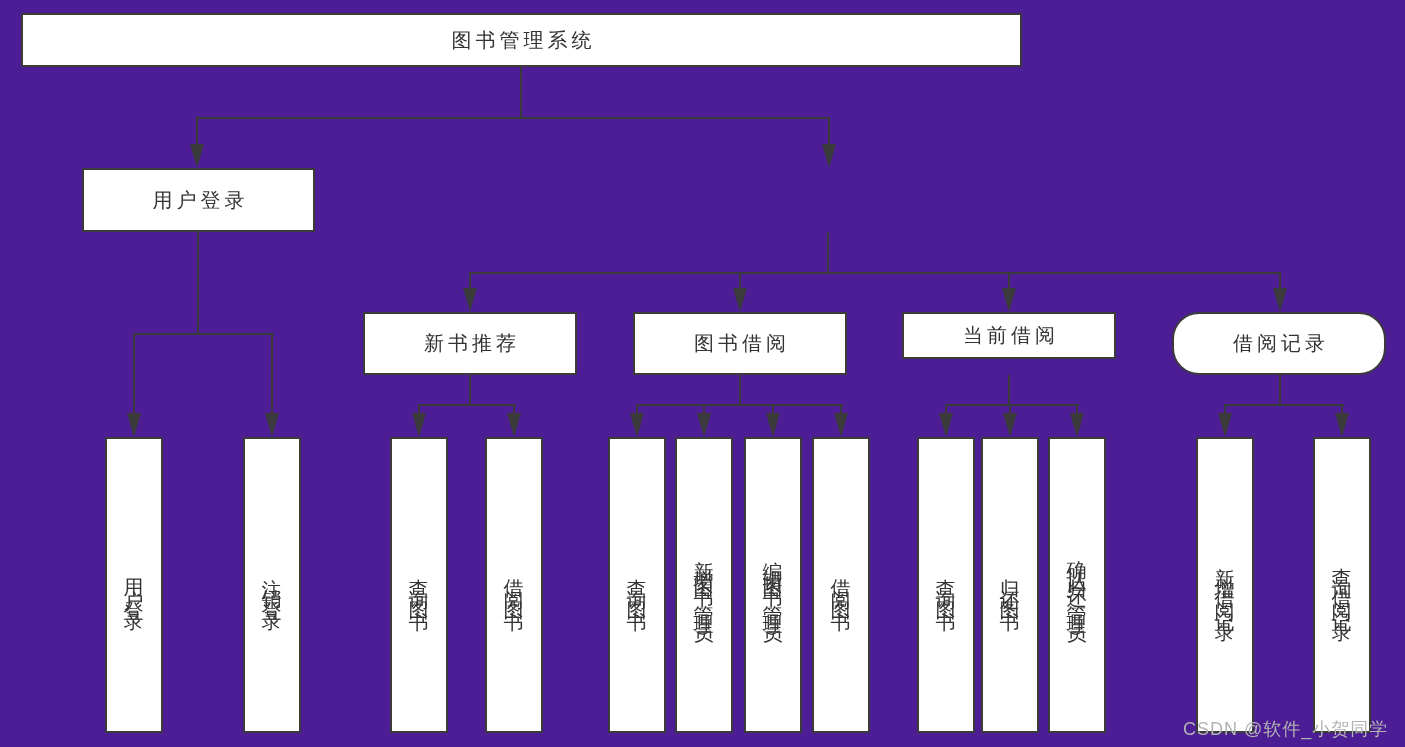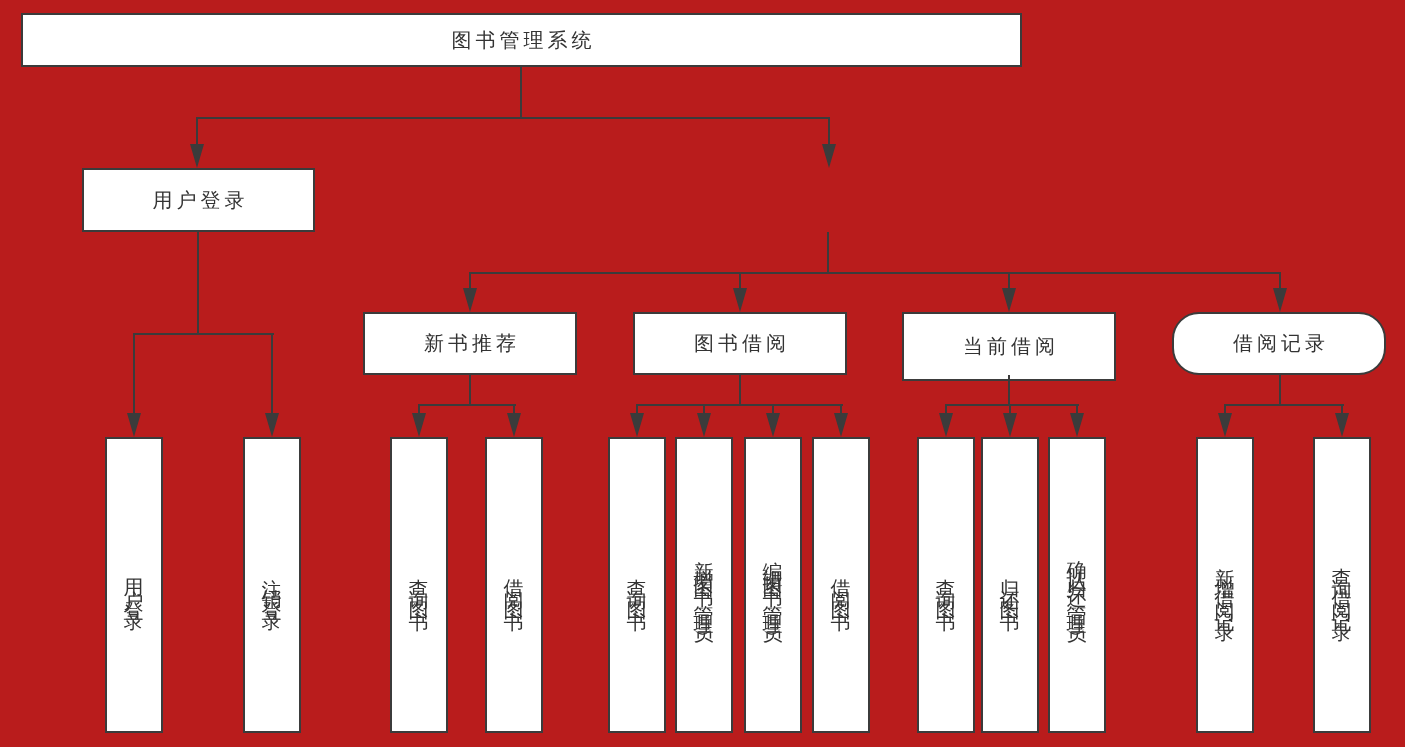--- a/index.html
+++ b/index.html
@@ -1,17 +1,17 @@
 <!DOCTYPE html>
 <html style="--color-line: #3b3b3b; --color-text: #333333; --color-watermark: #b3b3b3; --color-background: #ffffff;"><head>
 <meta charset="utf-8">
 <style>
   html,body{margin:0;padding:0;background:#fff;}
   #canvas{
-    position:relative;width:1405px;height:747px;background:#b91c1c;
+    position:relative;width:1405px;height:747px;background:#4c1d95;
     font-family:"Liberation Sans","DejaVu Sans",sans-serif;overflow:hidden;
   }
   .node{
     position:absolute;box-sizing:border-box;background:#fff;
     border:2px solid var(--color-line,#3b3b3b);
     display:flex;align-items:center;justify-content:center;
   }
   .hlbl{
     font-size:20px;color:var(--color-text,#333333);
     letter-spacing:4px;text-indent:4px;white-space:nowrap;
@@ -69,21 +69,21 @@
   <div class="arrow" style="left:1002px;top:288px;"></div>
   <div class="vline" style="left:1279px;top:273px;height:17px;"></div>
   <div class="arrow" style="left:1273px;top:288px;"></div>
 
   <div class="node" style="left:633px;top:312px;width:214px;height:63px;">
     <span class="hlbl">图书借阅</span>
   </div>
   <div class="node" style="left:363px;top:312px;width:214px;height:63px;">
     <span class="hlbl">新书推荐</span>
   </div>
-  <div class="node" style="left:902px;top:312px;width:214px;height:69px;">
+  <div class="node" style="left:902px;top:312px;width:214px;height:47px;">
     <span class="hlbl">当前借阅</span>
   </div>
   <div class="node" style="left:1172px;top:312px;width:214px;height:63px;border-radius:27px;">
     <span class="hlbl">借阅记录</span>
   </div>
 
   <div class="vline" style="left:469px;top:375px;height:31px;"></div>
   <div class="hline" style="left:418px;top:404px;width:98px;"></div>
   <div class="vline" style="left:418px;top:405px;height:10px;"></div>
   <div class="arrow" style="left:412px;top:413px;"></div>
@@ -150,14 +150,15 @@
   <div class="node" style="left:1048px;top:437px;width:58px;height:296px;">
     <span class="vlbl" style="letter-spacing:9px;">确认归还（管理员）</span>
   </div>
   <div class="node" style="left:1196px;top:437px;width:58px;height:296px;">
     <span class="vlbl">新增借阅记录</span>
   </div>
   <div class="node" style="left:1313px;top:437px;width:58px;height:296px;">
     <span class="vlbl">查询借阅记录</span>
   </div>
 
+  <div class="watermark">CSDN @软件_小贺同学</div>
 
 </div>
 
 </body></html>

